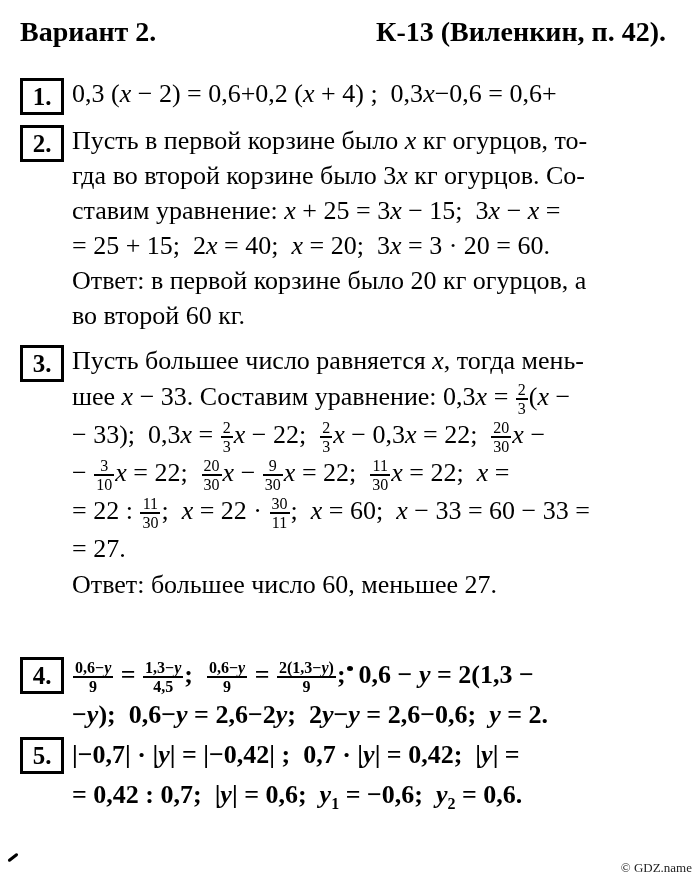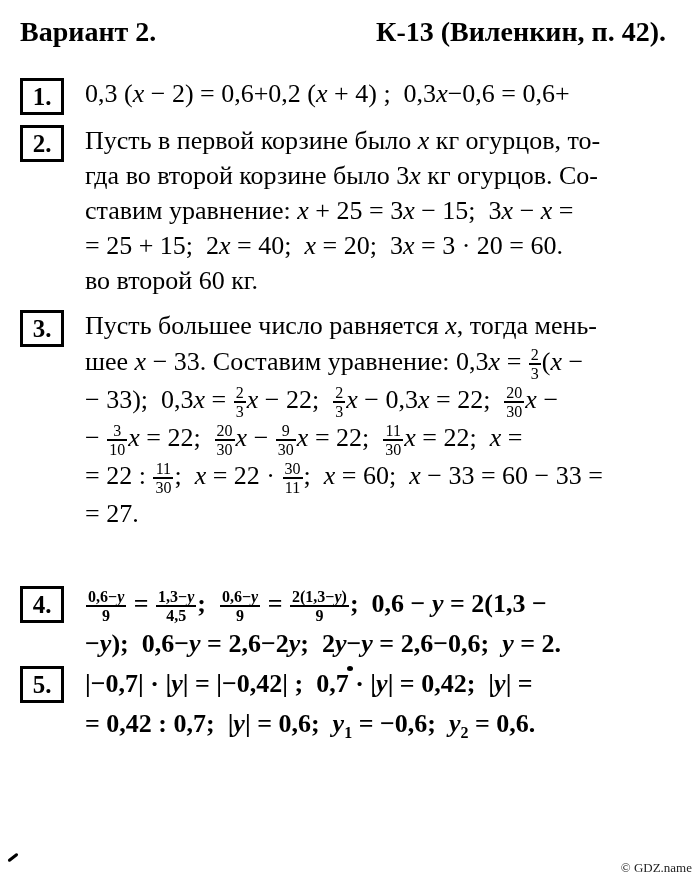--- a/index.html
+++ b/index.html
@@ -12,21 +12,21 @@
     display:flex;justify-content:space-between;align-items:baseline;
     padding:14px 34px 0 20px;font-weight:bold;font-size:28px;line-height:36px;
   }
   .problems{margin-top:26px;padding:0 28px 0 20px;}
   .problem{display:flex;align-items:flex-start;}
   .num-box{
     flex:0 0 auto;width:38px;height:31px;border:3px solid #000;
     font-weight:bold;font-size:25px;display:flex;align-items:center;justify-content:center;
     margin-top:2px;background:#fff;
   }
-  .lines{margin-left:21px;flex:1;min-width:0;}
+  .lines{margin-left:8px;flex:1;min-width:0;}
   .line{white-space:pre;font-size:26px;line-height:35px;}
   .p1{margin-bottom:8px;}
   .p2{margin-bottom:10px;}
   .p3{margin-bottom:52px;}
   .p3 .line{line-height:36px;}
   .p4 .line,.p5 .line{line-height:40px;font-weight:bold;}
   i.mv{font-style:italic;}
   sub{font-size:16px;line-height:0;}
   .frac{display:inline-block;text-align:center;vertical-align:middle;margin:0 1px;}
   .fn{display:block;font-size:16px;line-height:17px;padding:0 2px;border-bottom:2px solid #000;}
@@ -51,32 +51,34 @@
           <div class="line">0,3 (<i class="mv">x</i> − 2) = 0,6+0,2 (<i class="mv">x</i> + 4) ;  0,3<i class="mv">x</i>−0,6 = 0,6+</div>
         </div>
       </div>
       <div class="problem p2">
         <div class="num-box">2.</div>
         <div class="lines">
           <div class="line">Пусть в первой корзине было <i class="mv">x</i> кг огурцов, то-</div>
           <div class="line">гда во второй корзине было 3<i class="mv">x</i> кг огурцов. Со-</div>
           <div class="line">ставим уравнение: <i class="mv">x</i> + 25 = 3<i class="mv">x</i> − 15;  3<i class="mv">x</i> − <i class="mv">x</i> =</div>
           <div class="line">= 25 + 15;  2<i class="mv">x</i> = 40;  <i class="mv">x</i> = 20;  3<i class="mv">x</i> = 3 · 20 = 60.</div>
+          <div class="line">Ответ: в первой корзине было 20 кг огурцов, а</div>
           <div class="line">во второй 60 кг.</div>
         </div>
       </div>
       <div class="problem p3">
         <div class="num-box">3.</div>
         <div class="lines">
           <div class="line">Пусть большее число равняется <i class="mv">x</i>, тогда мень-</div>
           <div class="line">шее <i class="mv">x</i> − 33. Составим уравнение: 0,3<i class="mv">x</i> = <span class="frac"><span class="fn">2</span><span class="fd">3</span></span>(<i class="mv">x</i> −</div>
           <div class="line">− 33);  0,3<i class="mv">x</i> = <span class="frac"><span class="fn">2</span><span class="fd">3</span></span><i class="mv">x</i> − 22;  <span class="frac"><span class="fn">2</span><span class="fd">3</span></span><i class="mv">x</i> − 0,3<i class="mv">x</i> = 22;  <span class="frac"><span class="fn">20</span><span class="fd">30</span></span><i class="mv">x</i> −</div>
           <div class="line">− <span class="frac"><span class="fn">3</span><span class="fd">10</span></span><i class="mv">x</i> = 22;  <span class="frac"><span class="fn">20</span><span class="fd">30</span></span><i class="mv">x</i> − <span class="frac"><span class="fn">9</span><span class="fd">30</span></span><i class="mv">x</i> = 22;  <span class="frac"><span class="fn">11</span><span class="fd">30</span></span><i class="mv">x</i> = 22;  <i class="mv">x</i> =</div>
           <div class="line">= 22 : <span class="frac"><span class="fn">11</span><span class="fd">30</span></span>;  <i class="mv">x</i> = 22 · <span class="frac"><span class="fn">30</span><span class="fd">11</span></span>;  <i class="mv">x</i> = 60;  <i class="mv">x</i> − 33 = 60 − 33 =</div>
           <div class="line">= 27.</div>
+          <div class="line">Ответ: большее число 60, меньшее 27.</div>
         </div>
       </div>
       <div class="problem p4">
         <div class="num-box">4.</div>
         <div class="lines">
           <div class="line"><span class="frac"><span class="fn">0,6−<i class="mv">y</i></span><span class="fd">9</span></span> = <span class="frac"><span class="fn">1,3−<i class="mv">y</i></span><span class="fd">4,5</span></span>;  <span class="frac"><span class="fn">0,6−<i class="mv">y</i></span><span class="fd">9</span></span> = <span class="frac"><span class="fn">2(1,3−<i class="mv">y</i>)</span><span class="fd">9</span></span>;  0,6 − <i class="mv">y</i> = 2(1,3 −</div>
           <div class="line">−<i class="mv">y</i>);  0,6−<i class="mv">y</i> = 2,6−2<i class="mv">y</i>;  2<i class="mv">y</i>−<i class="mv">y</i> = 2,6−0,6;  <i class="mv">y</i> = 2.</div>
         </div>
       </div>
       <div class="problem p5">

